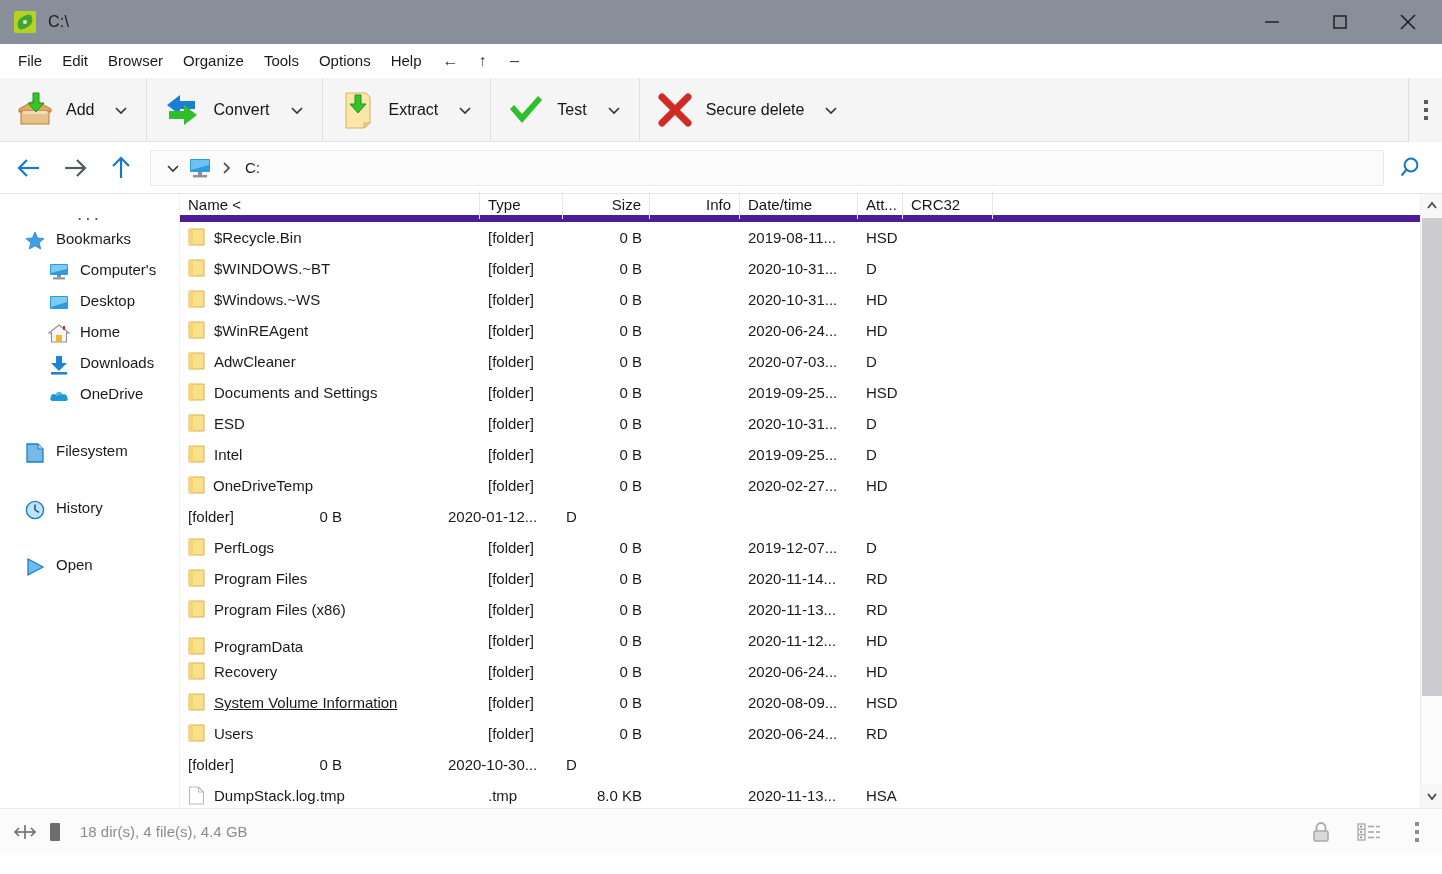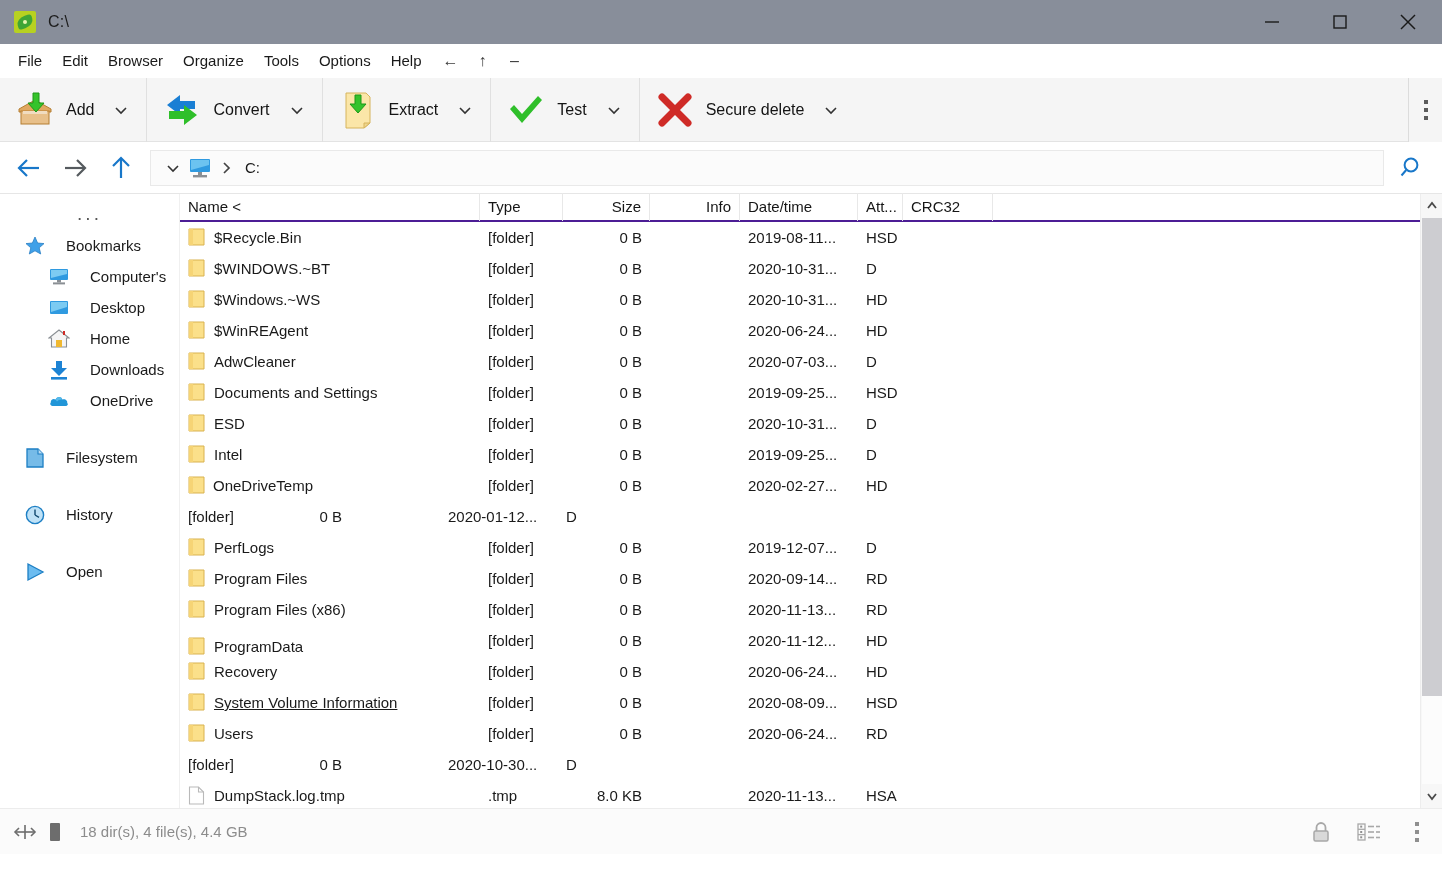--- a/index.html
+++ b/index.html
@@ -108,32 +108,32 @@
   }
 
   
   .sidebar {
     width: 180px; flex: none; background: #ffffff;
     border-right: 1px solid #f0f0f0; padding-top: 8px;
     display: flex; flex-direction: column;
   }
   .sb-dots { text-align: center; font-size: 19px; color: #555; letter-spacing: 3px; height: 28px; line-height: 24px; }
   .sb-row {
-    display: flex; align-items: center; height: 31px; padding-left: 24px; gap: 20px;
+    display: flex; align-items: flex-start; height: 31px; padding-left: 24px; gap: 10px;
   }
   .sb-row.indent { padding-left: 48px; }
   .sb-label { font-size: 15px; color: #1a1a1a; white-space: nowrap; }
   .sb-gap { height: 26px; }
   .sb-icon { width: 22px; height: 22px; flex: none; display:block; }
 
   
   .filearea { flex: 1; display: flex; flex-direction: column; min-width: 0; position: relative; }
   .colheader {
     height: 28px; display: flex; align-items: center;
-    border-bottom: 2px solid #4c1d95; background: #ffffff;
+    border-bottom: 7px solid #4c1d95; background: #ffffff;
     position: relative; flex: none;
   }
   .col {
     font-size: 15px; color: #161616; height: 28px; line-height: 28px;
     border-right: 1px solid #e8e8e8; padding: 0 8px; white-space: nowrap; overflow: hidden;
   }
   .col.r { text-align: right; }
   .rows { flex: 1; overflow: hidden; }
   .row { display: flex; align-items: center; height: 31px; }
   .cell { font-size: 15px; color: #1a1a1a; padding: 0 8px; white-space: nowrap; overflow: hidden; }
@@ -593,21 +593,21 @@
           <div class="cell name-cell" style="width: 300px;">
             <svg class="ficon" viewBox="0 0 17 19">
               <path d="M1 1 h15 v16 h-15 z" fill="#fbe08a" stroke="#d9b24e" stroke-width="1"></path>
               <path d="M1 1 h4 v16 h-4 z" fill="#f6d475"></path>
             </svg>
             <span>Program Files</span>
           </div>
           <div class="cell" style="width: 83px;">[folder]</div>
           <div class="cell r" style="width: 87px;">0 B</div>
           <div class="cell r" style="width: 90px;"></div>
-          <div class="cell" style="width: 118px;">2020-09-14...</div>
+          <div class="cell" style="width: 118px;">2020-11-14...</div>
           <div class="cell" style="width: 45px;">RD</div>
           <div class="cell" style="width: 90px;"></div>
         </div>
         <div class="row">
           <div class="cell name-cell" style="width: 300px;">
             <svg class="ficon" viewBox="0 0 17 19">
               <path d="M1 1 h15 v16 h-15 z" fill="#fbe08a" stroke="#d9b24e" stroke-width="1"></path>
               <path d="M1 1 h4 v16 h-4 z" fill="#f6d475"></path>
             </svg>
             <span>Program Files (x86)</span>

